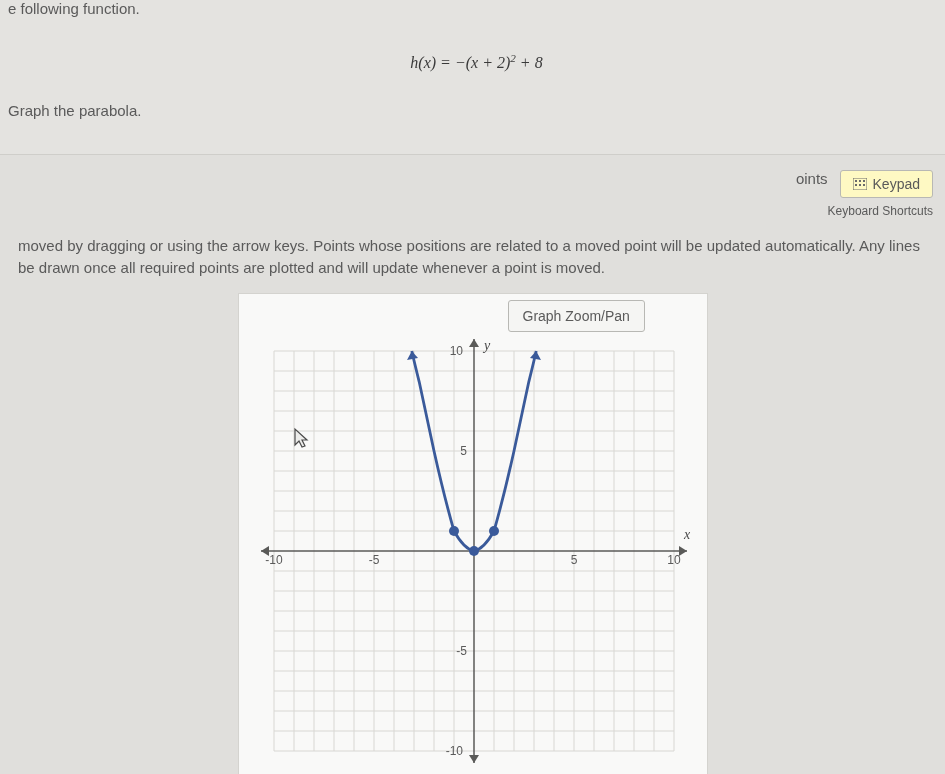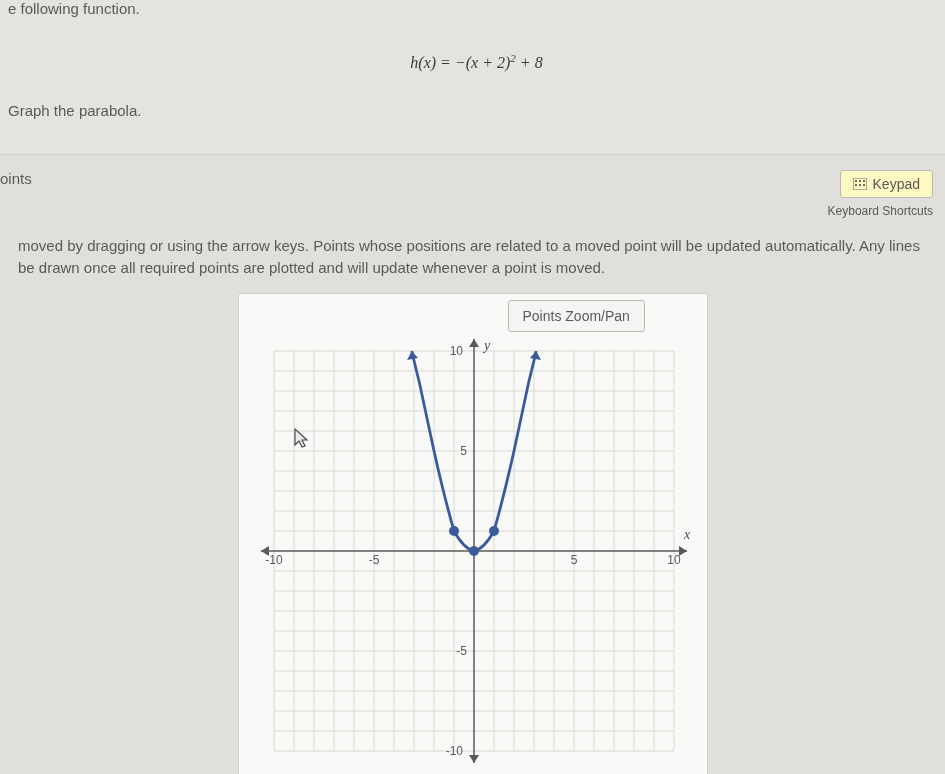--- a/index.html
+++ b/index.html
@@ -37,21 +37,21 @@
   color: #5a5a5a;
   padding-bottom: 20px;
 }
 .divider {
   border-top: 1px solid #cfceca;
   margin: 0;
 }
 .mid-section {
   padding: 15px 12px 5px 0;
   display: flex;
-  justify-content: space-between;
+  justify-content: flex-end;
   align-items: flex-start;
 }
 .points-label {
   font-size: 15px;
   color: #5a5a5a;
 }
 .right-controls {
   display: flex;
   flex-direction: column;
   align-items: flex-end;
@@ -163,21 +163,21 @@
   </div>
 </div>
 
 <div class="help-text">
   <span>moved by dragging or using the arrow keys. Points whose positions are related to a moved point will be updated automatically. Any lines</span><br>
   <span>be drawn once all required points are plotted and will update whenever a point is moved.</span>
 </div>
 
 <div class="graph-area">
   <div class="graph-container">
-    <button class="zoom-btn-wrap">Points Zoom/Pan</button>
+    <button class="zoom-btn-wrap">Graph Zoom/Pan</button>
 
     <div class="plot-area">
       <svg width="466" height="430" viewBox="0 0 466 430">
 
         <g>
 
           <line class="grid-line" x1="33" y1="15" x2="33" y2="415"></line>
           <line class="grid-line" x1="53" y1="15" x2="53" y2="415"></line>
           <line class="grid-line" x1="73" y1="15" x2="73" y2="415"></line>
           <line class="grid-line" x1="93" y1="15" x2="93" y2="415"></line>

